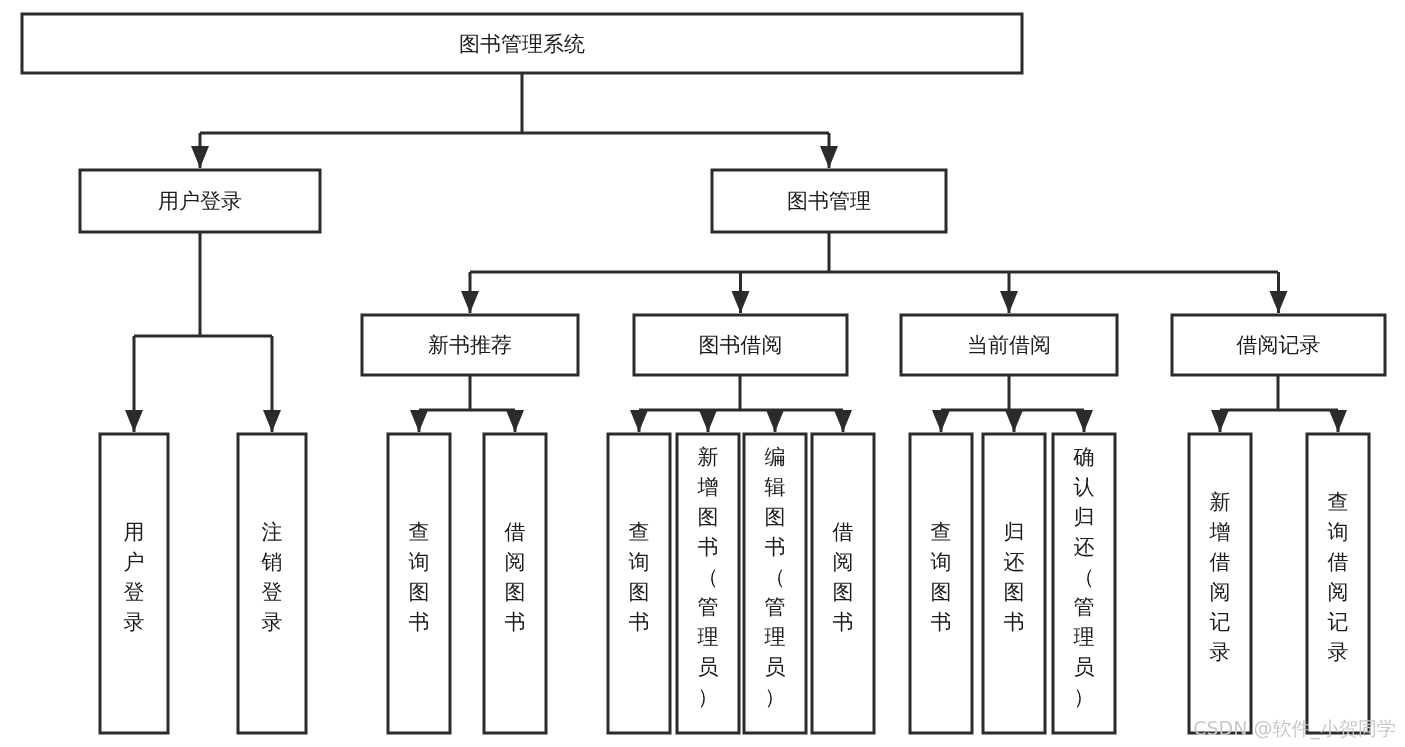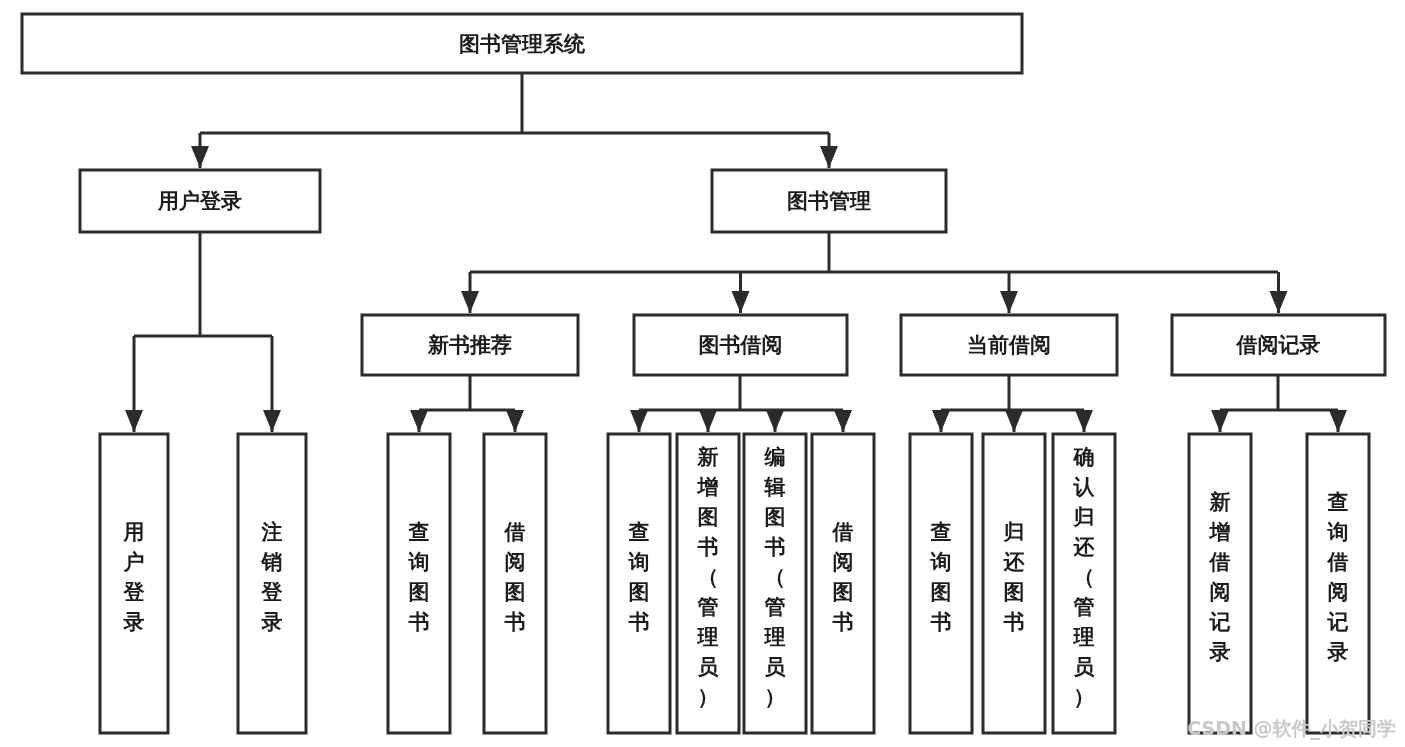--- a/index.html
+++ b/index.html
@@ -14,21 +14,20 @@
     position: relative;
     overflow: hidden;
     font-family: "DejaVu Sans", "Liberation Sans", sans-serif;
   }
   #diagram-root {
     position: absolute;
     left: 0;
     top: 0;
     width: 1405px;
     height: 747px;
-    font-weight: bold;
   }
   svg.flow {
     display: block;
     width: 1405px;
     height: 747px;
     background: #ffffff;
   }
   .node-box {
     fill: #ffffff;
     stroke: #2b2b2b;

